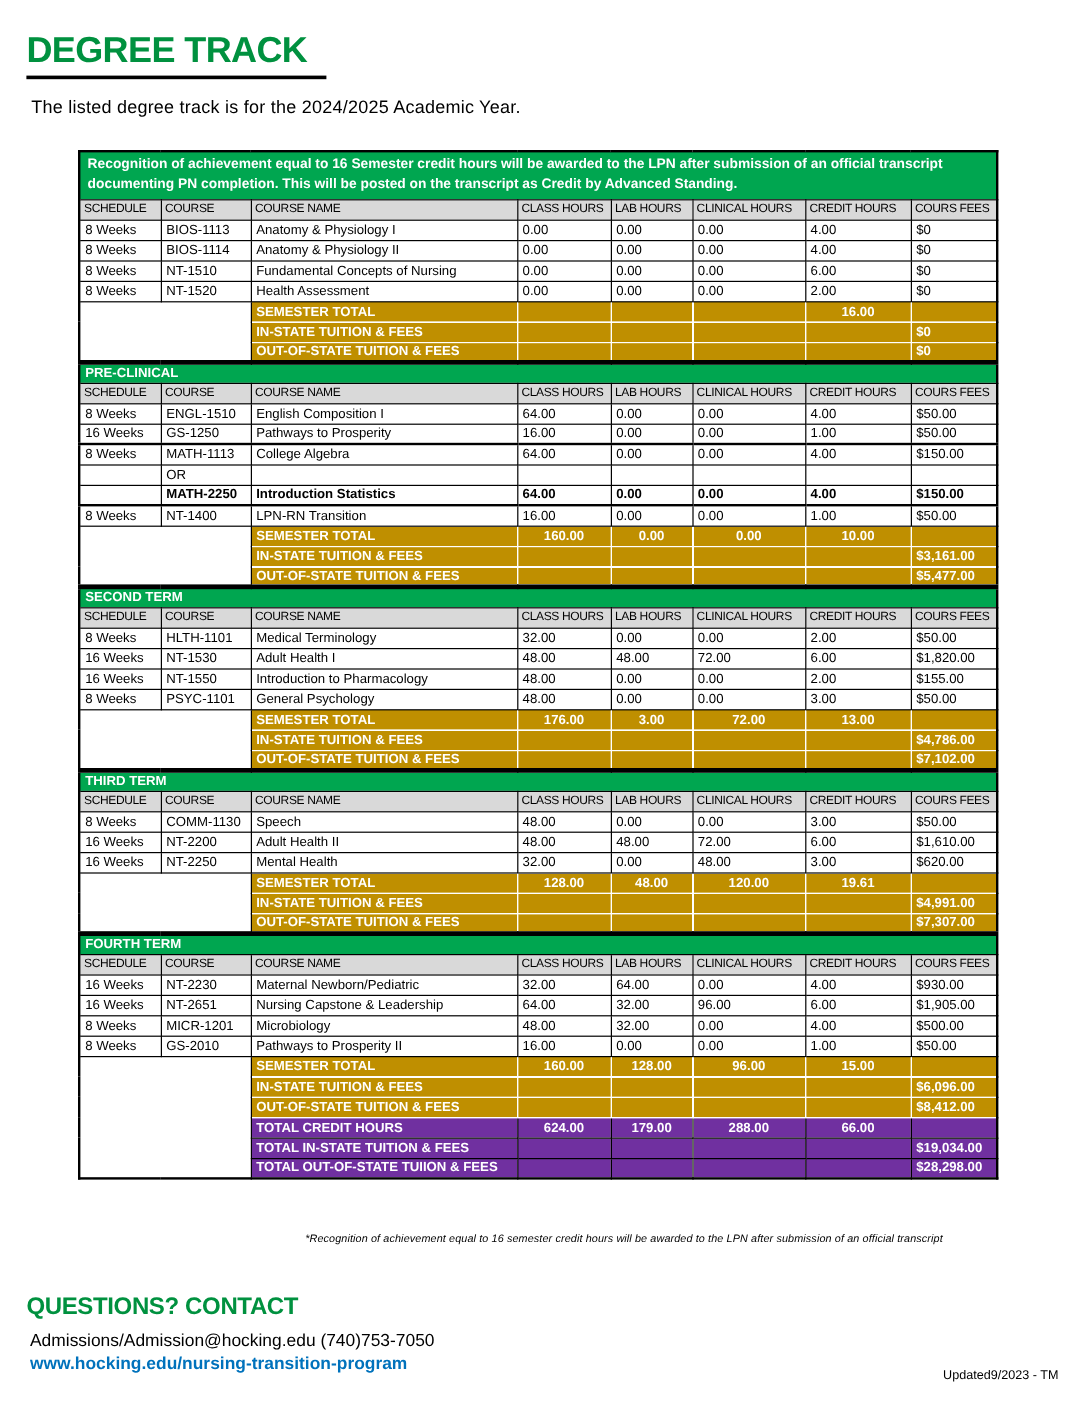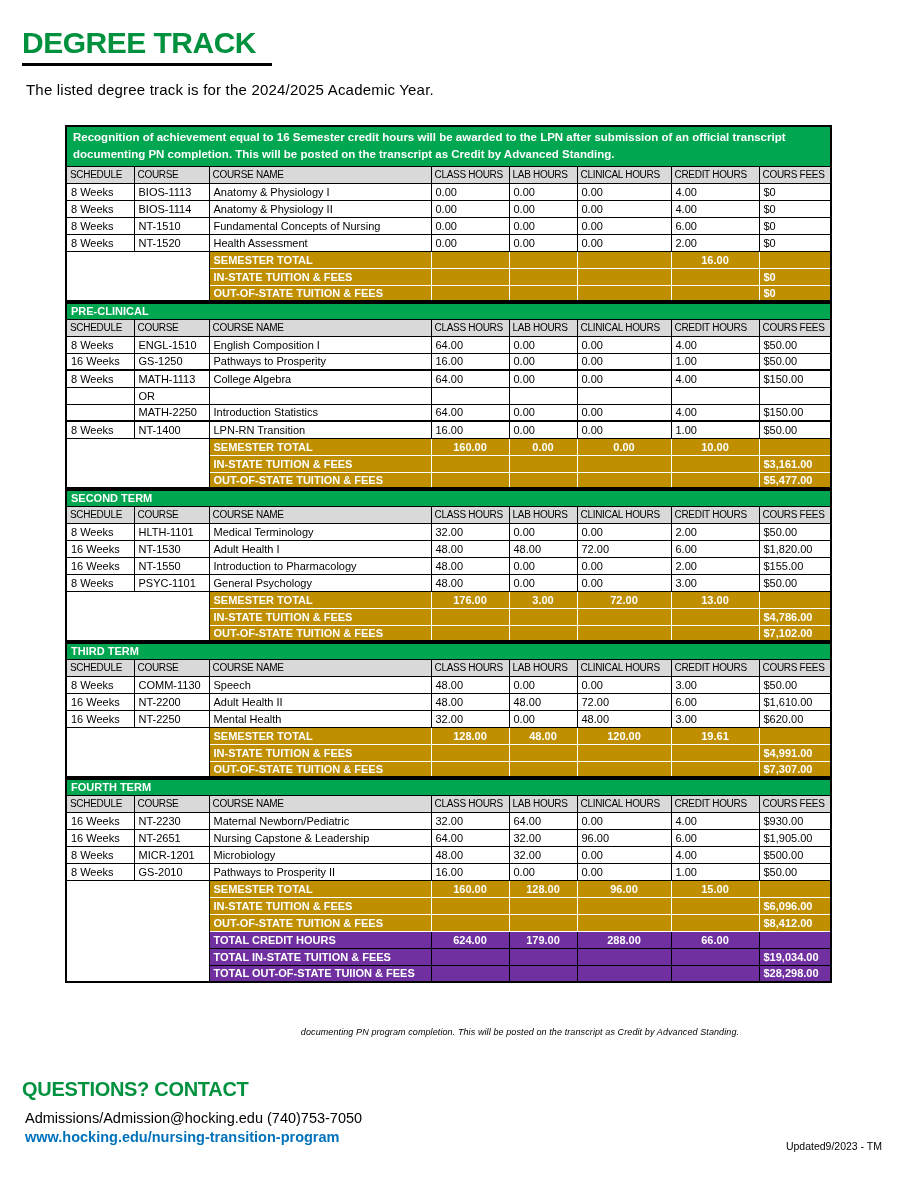--- a/index.html
+++ b/index.html
@@ -34,21 +34,21 @@
   }
   tr.section-band td{
     background:var(--green); color:#fff; font-weight:bold; font-size:11px;
     border-top:4px solid #000000;
   }
   tr.cols-row td{
     background:var(--hdr-gray); font-size:10px; letter-spacing:-0.3px;
     padding:1px 3px;
   }
   tr.heavy-top td{ border-top:2px solid #000; }
-  tr.heavy-bottom td{ border-bottom:2px solid #000; }
+  tr.heavy-bottom td{ border-bottom:2px solid #000;font-weight:bold; }
   td.spacer{ background:#fff; border:1px solid #000; }
   tr.t-gold td.tcell{
     background:var(--gold); color:#fff; font-weight:bold; border:1px solid #fff;
   }
   tr.t-purple td.tcell{
     background:var(--purple); color:#fff; font-weight:bold; border:1px solid #000;margin-left:19px;
   }
   td.tval{ text-align:center; }
   td.tlabel, td.tfee{ text-align:left; }
 
@@ -507,20 +507,20 @@
         <td class="tcell tval"></td>
         <td class="tcell tval"></td>
         <td class="tcell tval"></td>
         <td class="tcell tval"></td>
         <td class="tcell tfee">$28,298.00</td>
       </tr>
     </tbody>
 </table>
 
 <div class="footnotes">
-  <div>documenting PN program completion. This will be posted on the transcript as Credit by Advanced Standing.</div>
+  <div>*Recognition of achievement equal to 16 semester credit hours will be awarded to the LPN after submission of an official transcript</div>
 </div>
 
 <h2 class="contact-heading">QUESTIONS? CONTACT</h2>
 <p class="contact-line">Admissions/Admission@hocking.edu (740)753-7050</p>
 <a class="contact-url">www.hocking.edu/nursing-transition-program</a>
 
 <div class="updated-note">Updated9/2023 - TM</div>
 
 </body></html>

